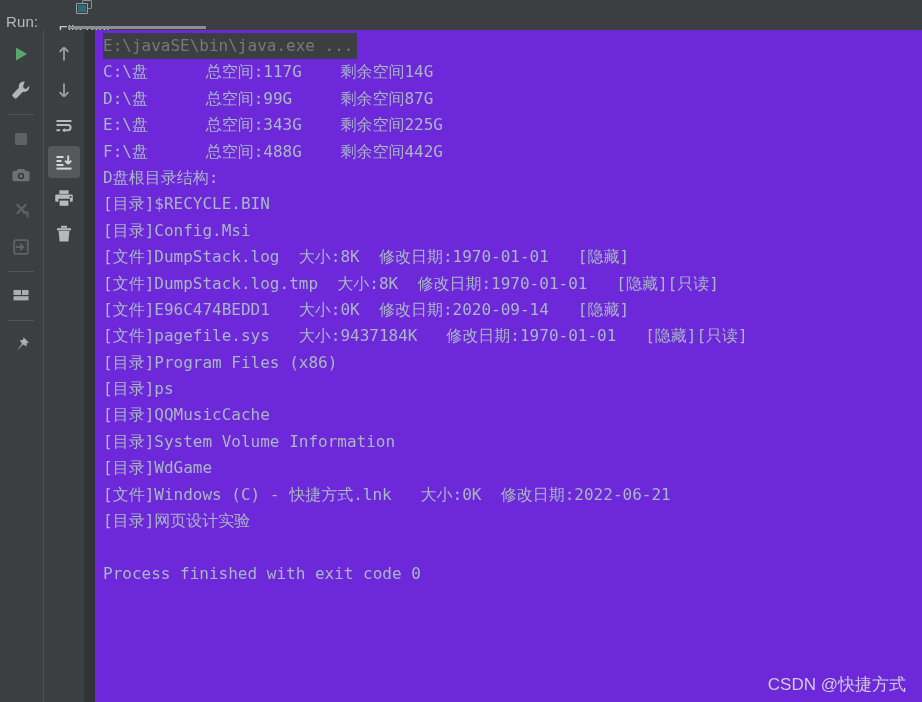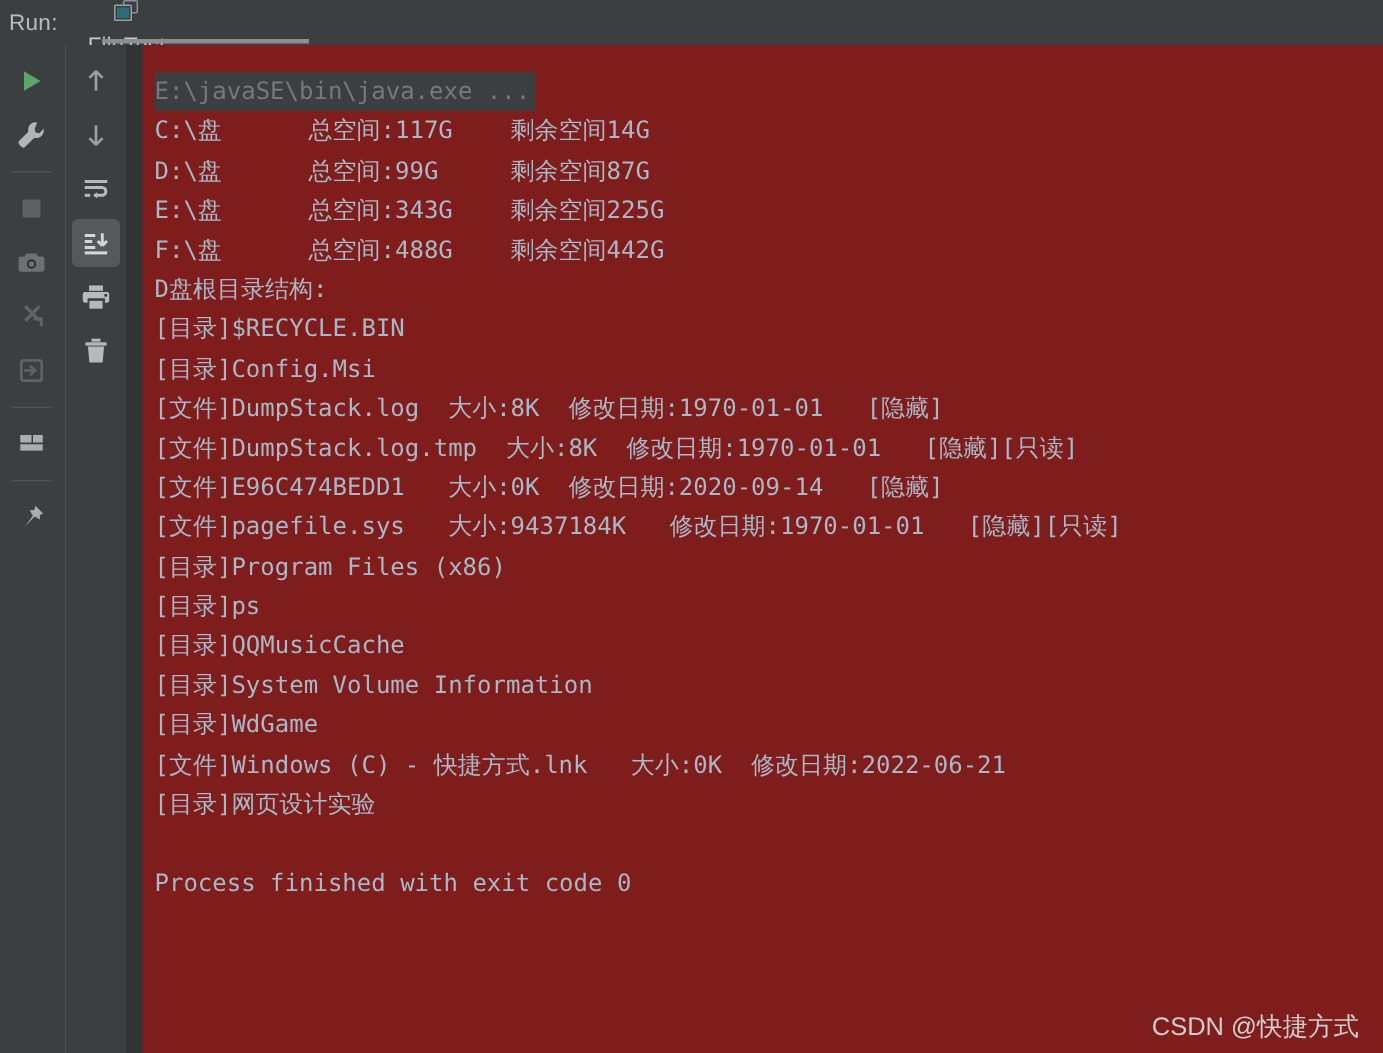--- a/index.html
+++ b/index.html
@@ -24,21 +24,21 @@
     flex-direction: column;
   }
 
   
   .tabbar {
     position: relative;
     height: 30px;
     flex: 0 0 30px;
     background: #3c3f41;
     display: flex;
-    align-items: center;
+    align-items: flex-end;
     overflow: hidden;
   }
   .run-label {
     color: #bbbbbb;
     font-size: 15px;
     padding-left: 6px;
     padding-right: 10px;
     letter-spacing: .2px;
     white-space: nowrap;
   }
@@ -153,24 +153,24 @@
   .tb-spacer { flex: 1 1 auto; }
 
   .gutter {
     width: 11px;
     flex: 0 0 11px;
     background: #313335;
   }
 
   .console {
     flex: 1 1 auto;
-    background: #7f1d1d;
+    background: #6d28d9;
     position: relative;
     overflow: hidden;
-    padding-top: 18px;
+    padding-top: 3px;
     box-sizing: border-box;
   }
   .lines {
     font-family: "DejaVu Sans Mono", "Liberation Mono", monospace;
     font-size: 16px;
     line-height: 26.4px;
     color: #a9b7c6;
     padding-left: 8px;
     white-space: pre;
   }

